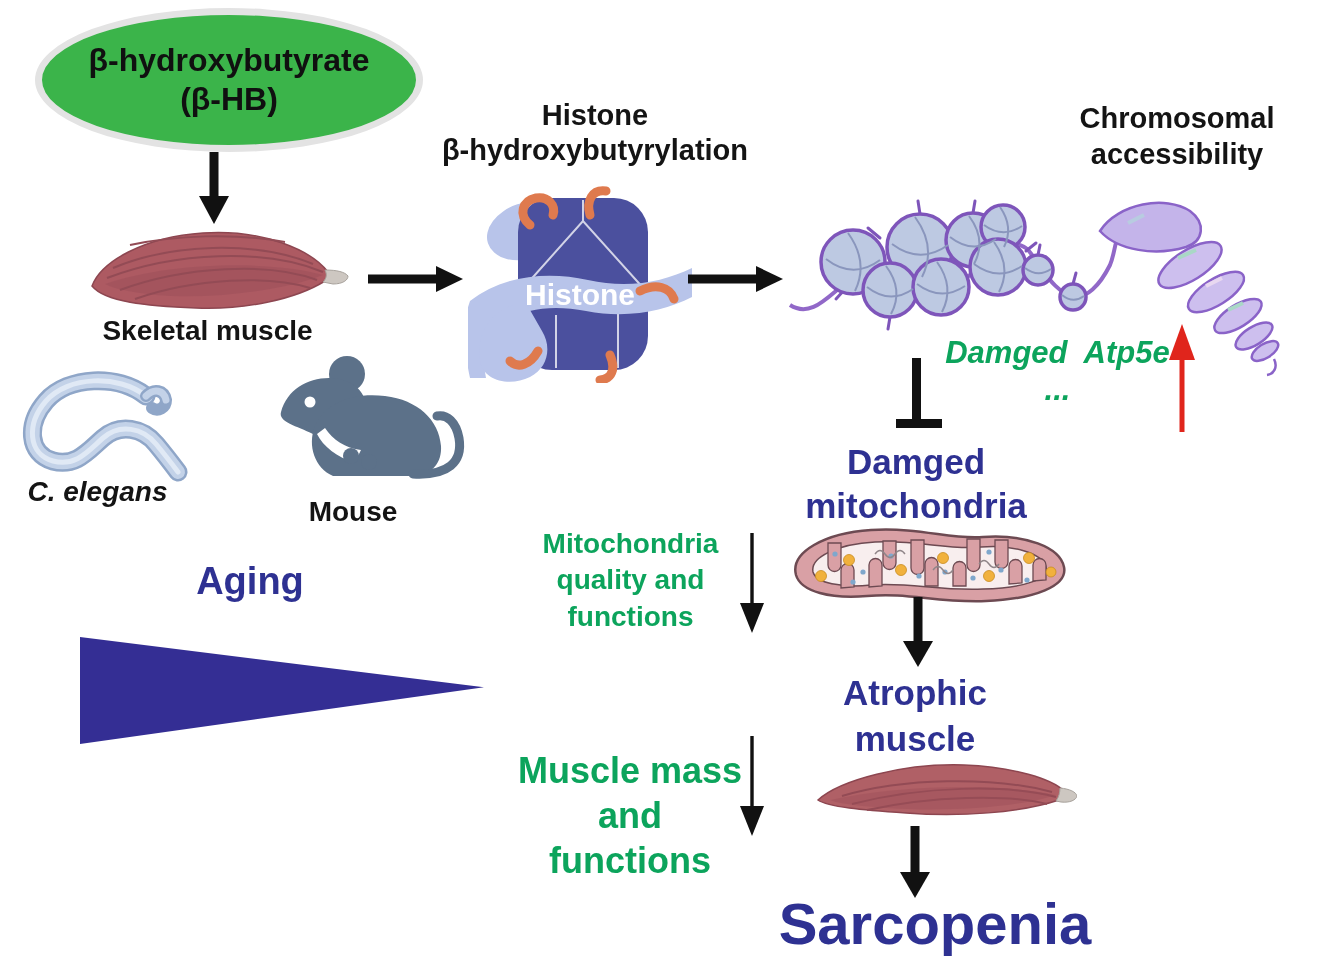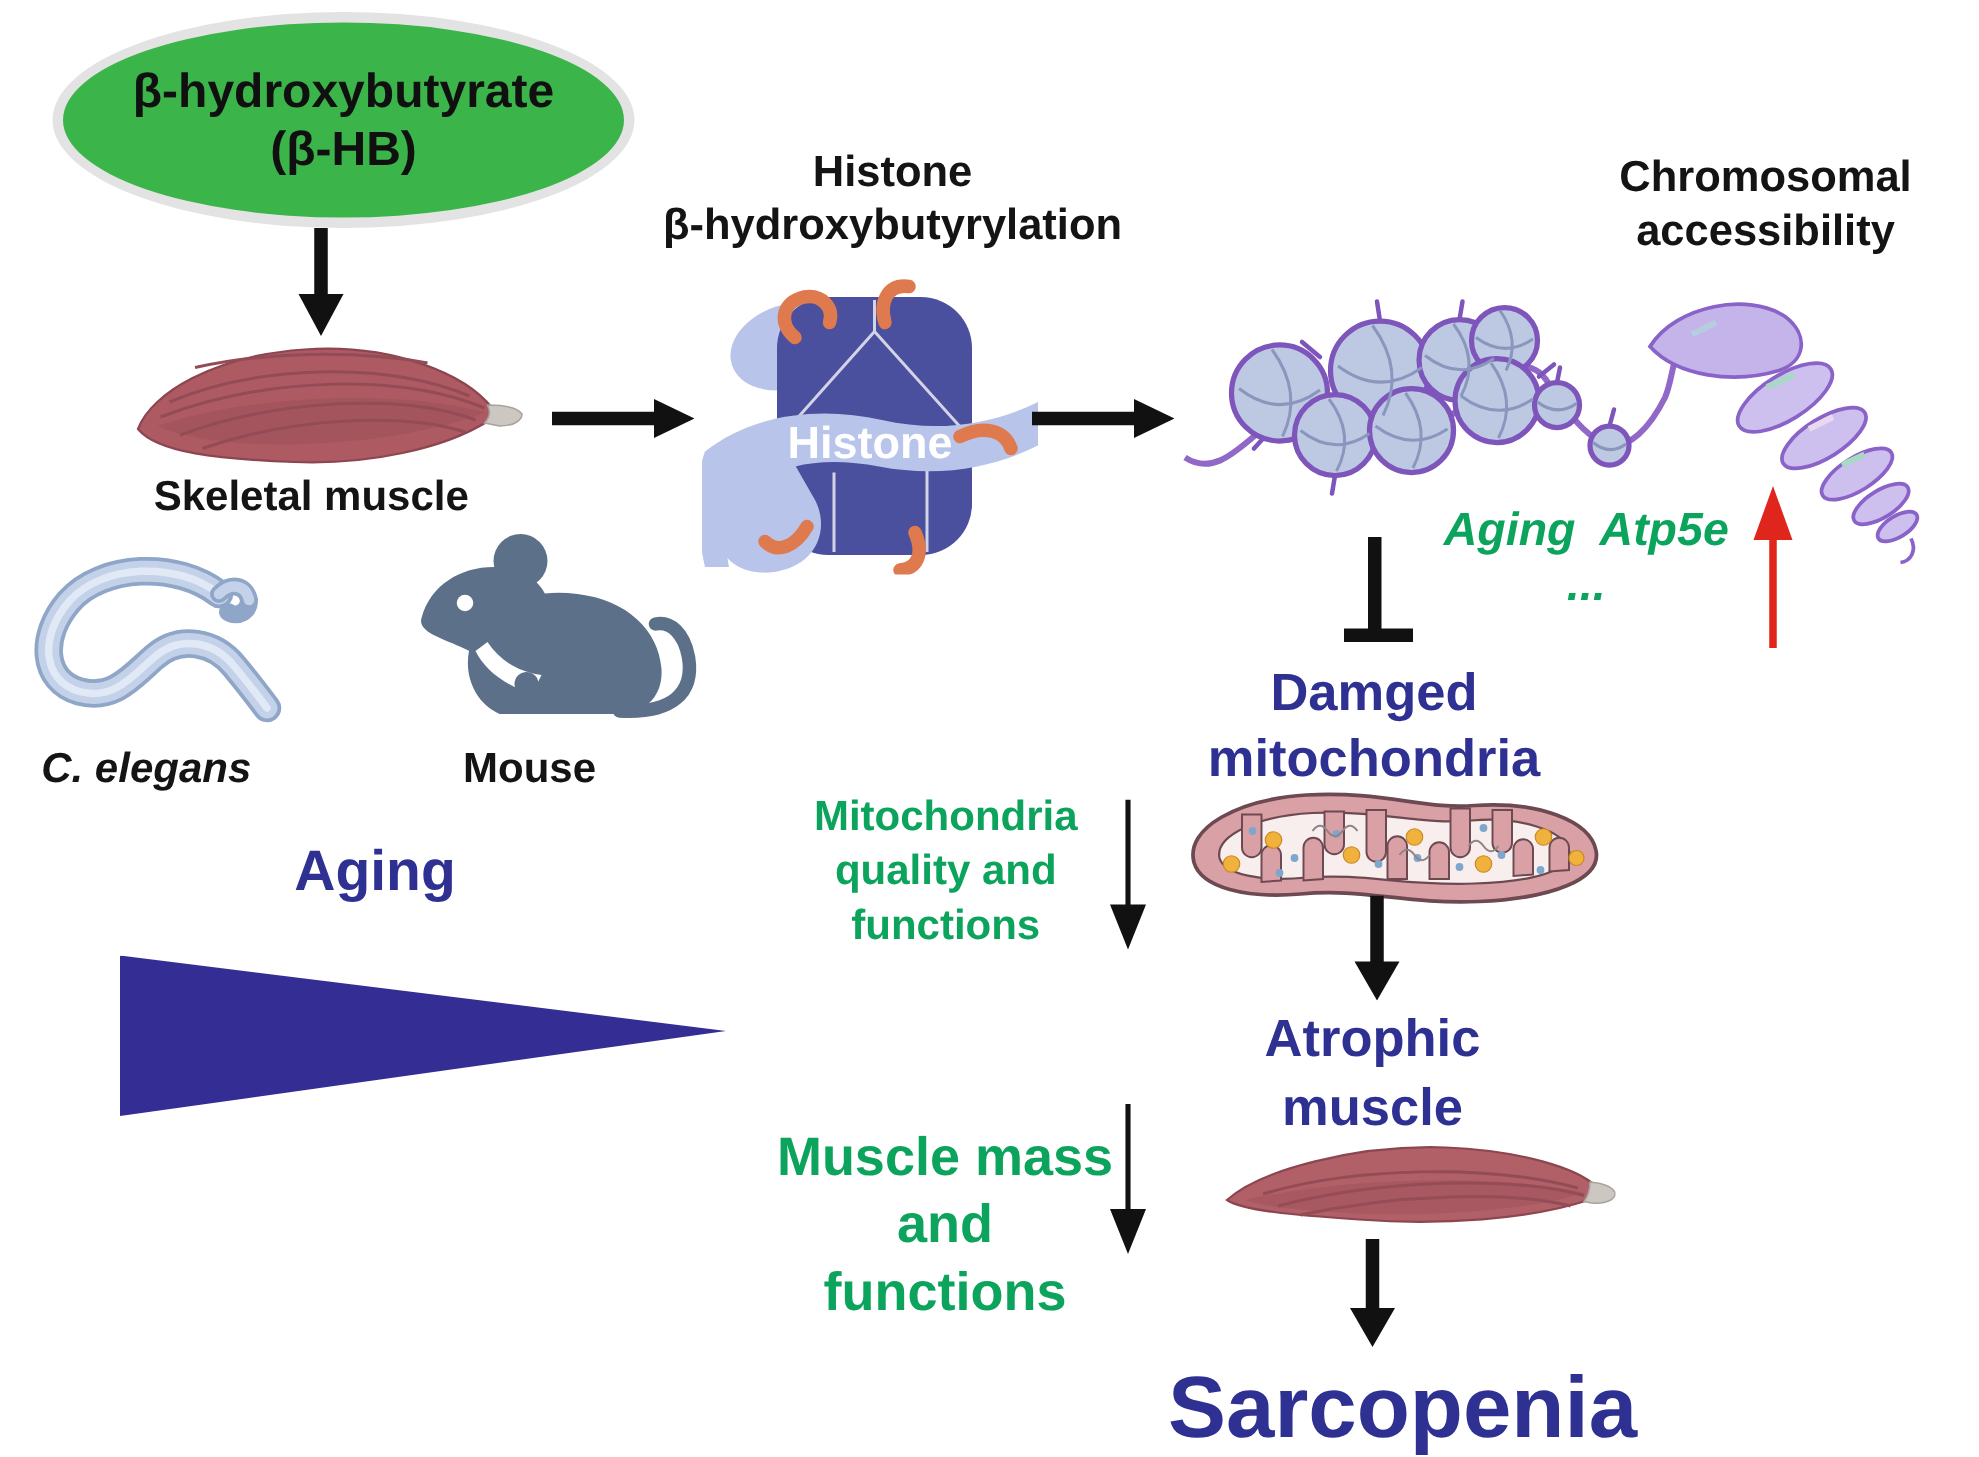--- a/index.html
+++ b/index.html
@@ -15,29 +15,29 @@
   
   .bhb{position:absolute;left:35px;top:8px;width:388px;height:144px;border-radius:50%;
        background:#3bb44a;border:7px solid #e3e3e3;box-sizing:border-box;
        display:flex;flex-direction:column;align-items:center;justify-content:center;}
   .bhb div{font-weight:bold;font-size:32px;line-height:1.22;color:#101010;}
 
   
   .histone-title{left:415px;top:98px;width:360px;font-size:29px;line-height:1.2;}
   .chrom-title{left:1060px;top:100px;width:234px;font-size:29px;line-height:1.25;}
   .skm-label{left:55px;top:315px;width:305px;font-size:28px;}
-  .worm-label{left:5px;top:496px;width:185px;font-size:28px;}
+  .worm-label{left:5px;top:476px;width:185px;font-size:28px;}
   .mouse-label{left:283px;top:496px;width:140px;font-size:28px;}
   .aging-label{left:120px;top:560px;width:260px;font-size:38px;}
   .genes{left:940px;top:334px;width:235px;font-size:31px;line-height:37px;}
   .damaged{left:780px;top:440px;width:272px;font-size:35px;line-height:1.25;}
   .mitoq{left:518px;top:526px;width:225px;font-size:28px;line-height:1.3;}
   .atrophic{left:805px;top:670px;width:220px;font-size:35px;line-height:1.3;}
   .musclemass{left:515px;top:748px;width:230px;font-size:36px;line-height:1.25;}
-  .sarcopenia{left:710px;top:890px;width:450px;font-size:58px;margin-top:15px;}
+  .sarcopenia{left:710px;top:890px;width:450px;font-size:58px;}
 
   
   .wedge{position:absolute;left:80px;top:637px;width:404px;height:107px;background:#342e94;
          clip-path:polygon(0 0,100% 47%,0 100%);}
 </style>
 </head>
 <body>
 
 <div class="canvas">
 
@@ -171,21 +171,21 @@
       <ellipse cx="477" cy="158" rx="15" ry="7" transform="rotate(-32 477 158)" fill="#cdbfee" stroke="#8a63c8" stroke-width="2.5"></ellipse>
       <path d="M390,65 L408,57" stroke="#a9d8c6" stroke-width="4"></path>
       <path d="M418,93 L434,85" stroke="#e8d8f0" stroke-width="4"></path>
       <path d="M440,117 L455,110" stroke="#a9d8c6" stroke-width="4"></path>
       <path d="M340,30 L356,22" stroke="#b8cce0" stroke-width="4"></path>
       <path d="M486,166 C490,174 486,181 479,182" fill="none" stroke="#8a63c8" stroke-width="2.5"></path>
     </g>
   </svg>
 
   <div class="label genes green ital">
-    <div class="pre">Aging  Atp5e</div>
+    <div class="pre">Damged  Atp5e</div>
     <div>...</div>
   </div>
 
   <svg class="abs" style="left:1167px;top:324px" width="30" height="108">
     <rect x="12.5" y="30" width="5" height="78" fill="#e0251c"></rect>
       <polygon points="15,0 28,36 2,36" fill="#e0251c"></polygon>
   </svg>
 
   <svg class="abs" style="left:895px;top:358px" width="48" height="72">
     <rect x="17" y="0" width="9" height="63" fill="#111"></rect>

